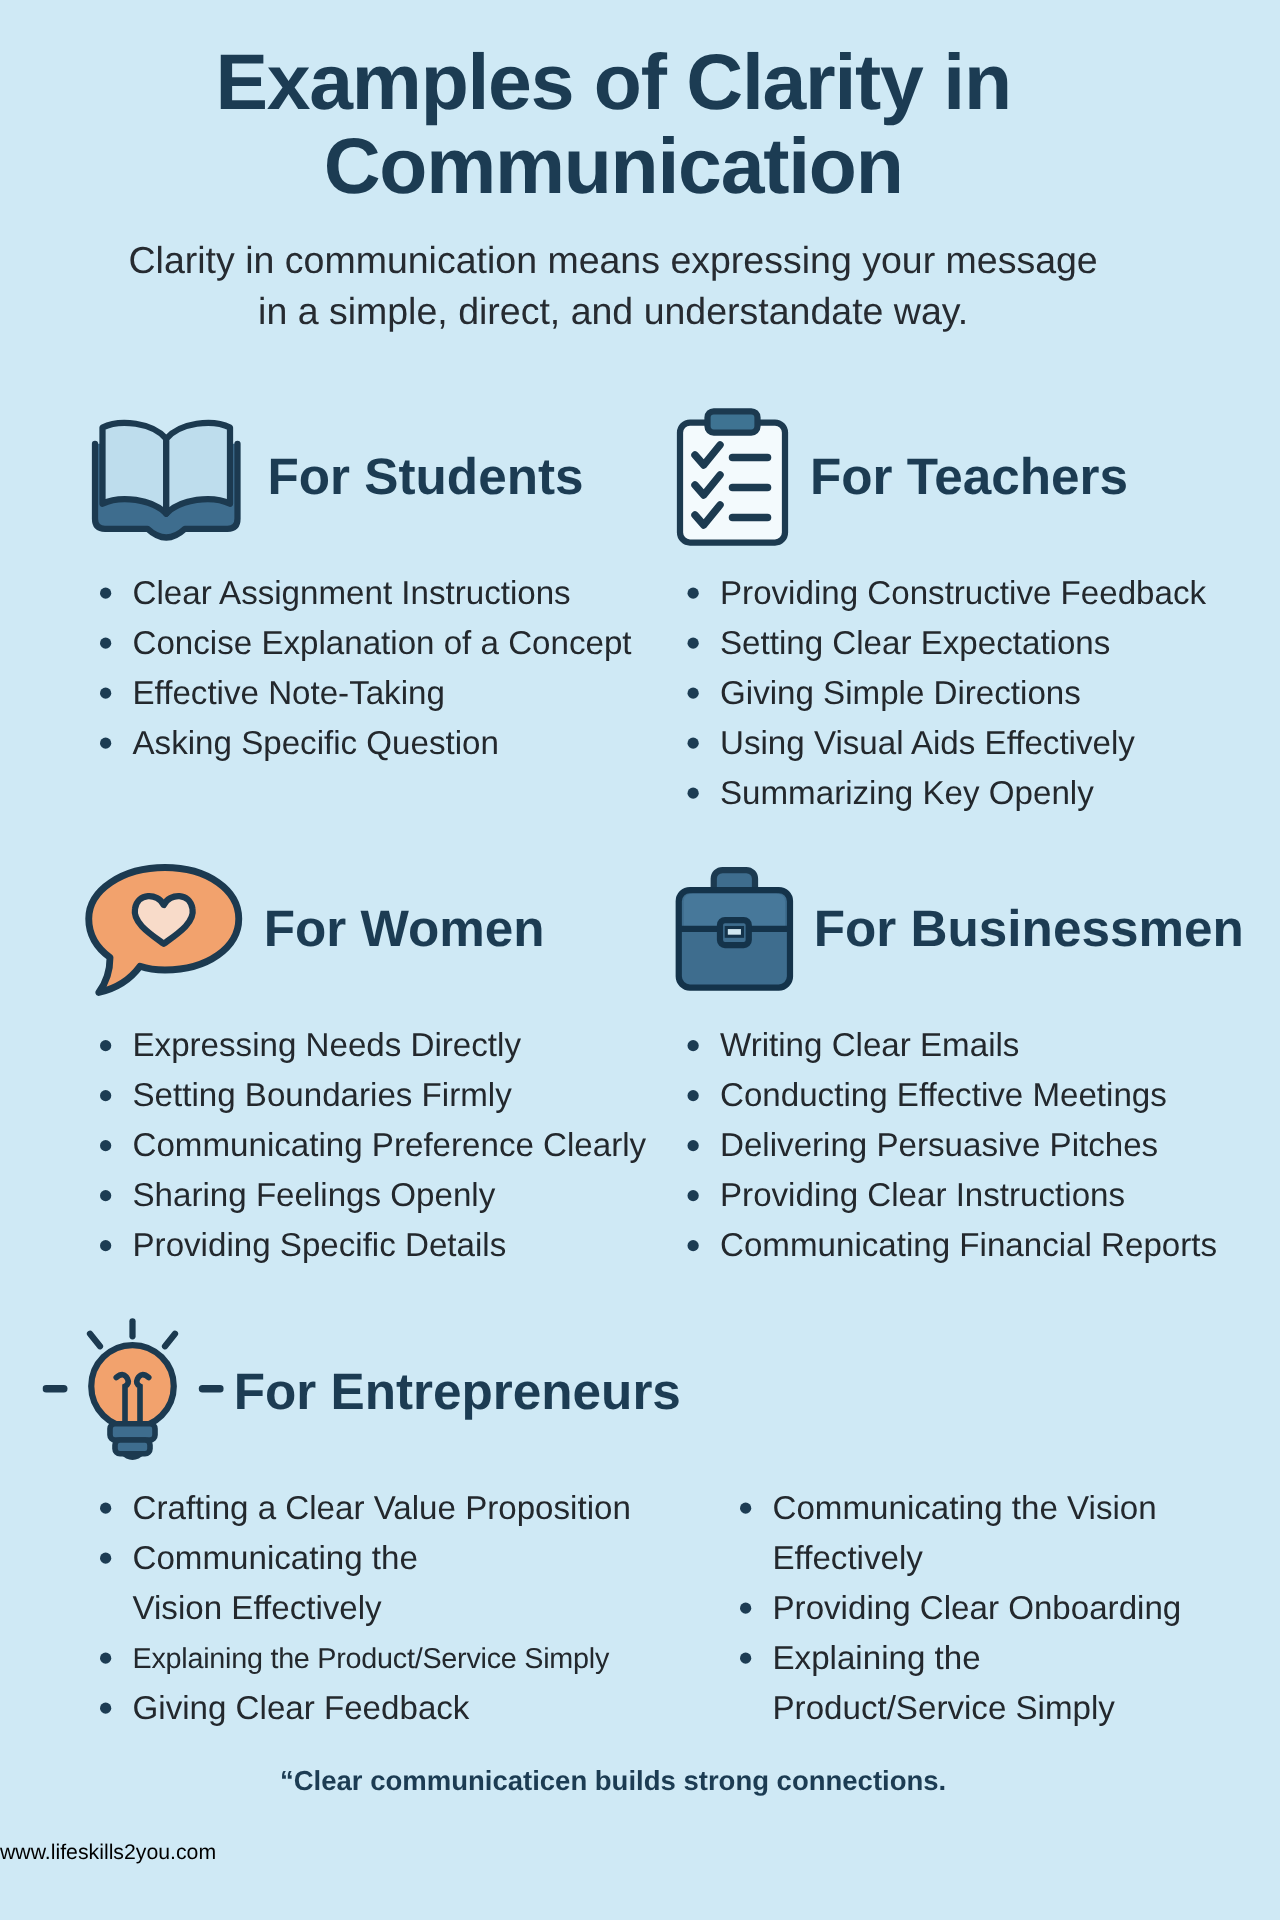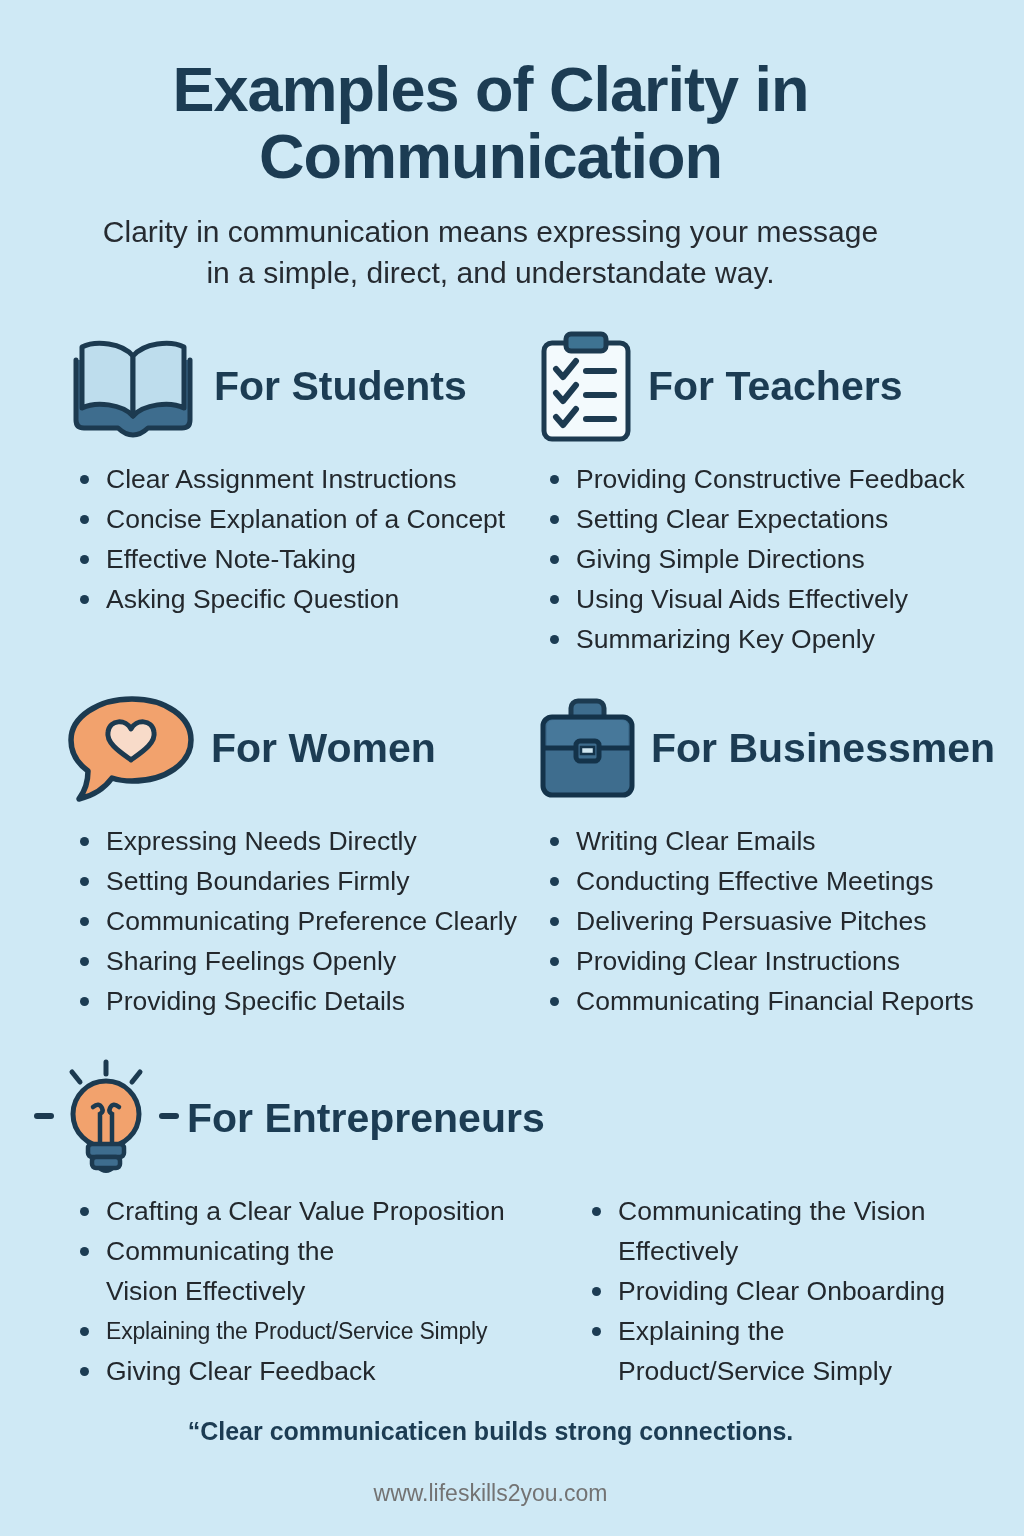--- a/index.html
+++ b/index.html
@@ -3,30 +3,30 @@
 <meta charset="utf-8">
 <style>
   html, body { margin: 0; padding: 0; }
   body {
     width: 1024px; height: 1536px;
     background: #cfe9f5;
     font-family: "Liberation Sans", sans-serif;
     overflow: hidden;
     color: #23282d;
   }
-  .page { width: 981px; height: 1536px; box-sizing: border-box; padding-top: 56px; }
+  .page { width: 981px; height: 1536px; box-sizing: border-box; padding-top: 33px; }
 
   .title {
     font-size: 63px; font-weight: 800; color: #1c3c53;
     text-align: center; line-height: 1.07; letter-spacing: -1px;
     margin: 0 auto 20px; max-width: 880px;
   }
   .subtitle {
     font-size: 30px; color: #262b31; text-align: center;
-    line-height: 1.38; max-width: 800px; margin: 0 auto 37px;
+    line-height: 1.38; max-width: 800px; margin: 0 auto 55px;
   }
 
   .sections-grid {
     display: grid; grid-template-columns: 500px 1fr;
     padding-left: 40px; padding-right: 24px;
   }
   .section { margin-bottom: 34px; }
   .section-header { display: flex; align-items: center; height: 112px; margin-bottom: 16px; }
   .col-left .section-header { margin-left: 28px; }
   .section-title { font-size: 41px; font-weight: 800; color: #1c3c53; margin: 0 0 0 16px; white-space: nowrap; }
@@ -48,24 +48,24 @@
   .entre-header .section-title { margin-left: 8px; text-align: right; }
   .entre-grid { display: grid; grid-template-columns: 525px 1fr; padding-left: 40px; padding-right: 24px; }
   .entre-grid ul.bullet-list li { white-space: normal; }
   .entre-grid .col-a ul.bullet-list { margin-left: 38px; }
   .entre-grid .col-b ul.bullet-list { margin-left: 25px; }
   .entre-grid .col-a li:nth-child(2) { max-width: 250px; }
   .entre-grid .col-a li:nth-child(3) { font-size: 23px; letter-spacing: -0.2px; white-space: nowrap; }
   .entre-grid .col-b li { max-width: 412px; }
 
   .quote {
-    text-align: center; font-size: 25px; font-weight: 800;
+    text-align: center; font-size: 22px; font-weight: 800;
     color: #1c3c53; margin: 26px 0 0;
   }
-  .site { text-align: center; font-size: 23px; color: #737373; margin: 34px 0 0; }
+  .site { font-size: 17px; color: #000000; margin: 34px 0 0; }
 
   .icon { flex: 0 0 auto; display: block; }
 </style>
 </head>
 <body>
 
 <div class="page">
 
   <h1 class="title">Examples of Clarity in Communication</h1>
   <p class="subtitle">Clarity in communication means expressing your message in a simple, direct, and understandate way.</p>

